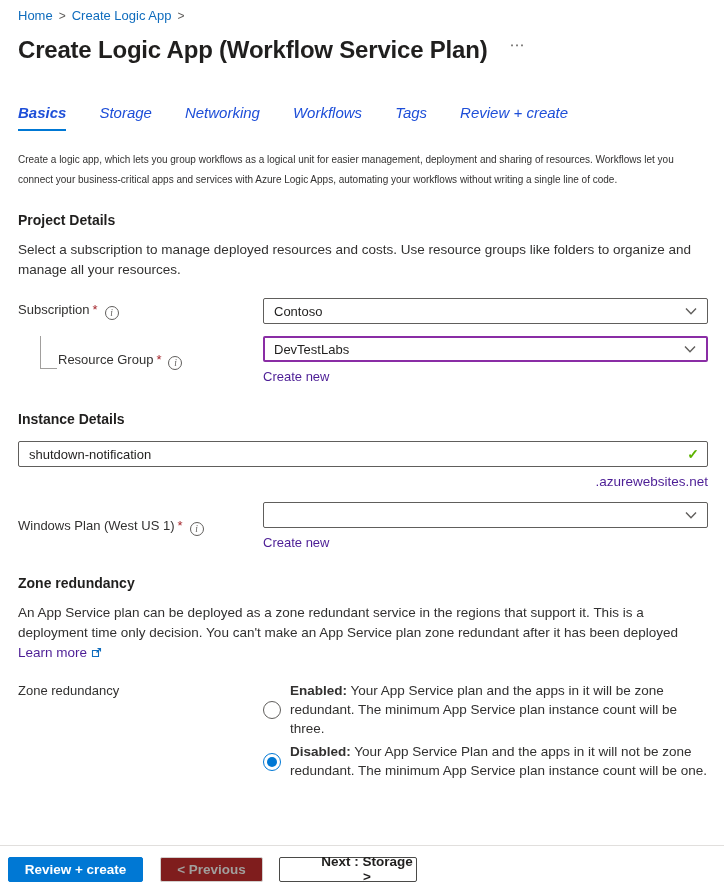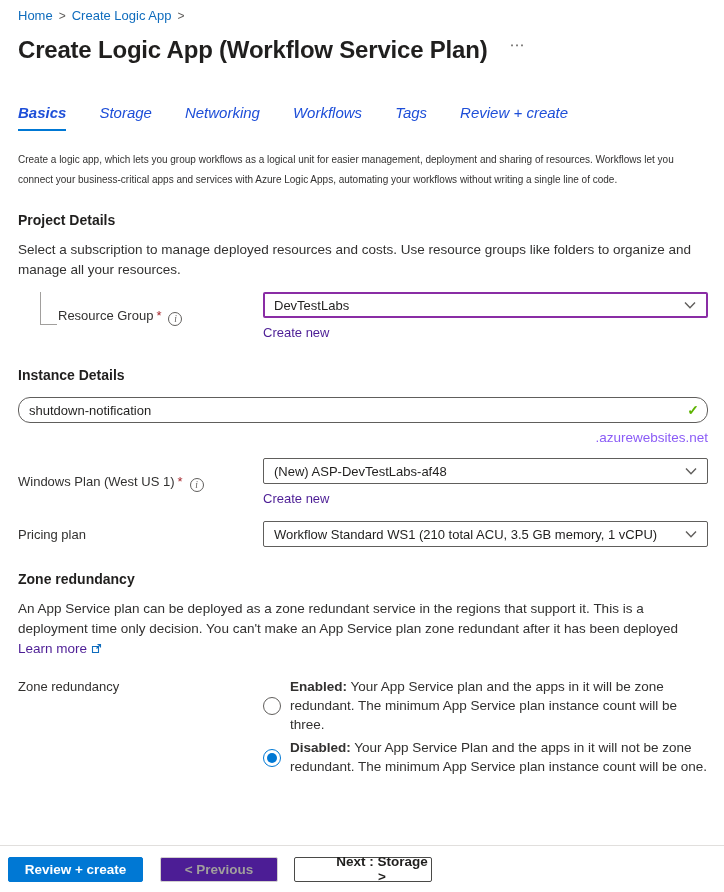--- a/index.html
+++ b/index.html
@@ -38,25 +38,25 @@
   .req { color:#a4262c; margin-left:3px; }
   .info-icon { display:inline-flex; align-items:center; justify-content:center; width:14px; height:14px;
     border:1px solid #605e5c; border-radius:50%; font-size:9.5px; color:#605e5c; margin-left:7px;
     vertical-align:-2px; font-family:"Liberation Serif", serif; font-style:italic; cursor:default; }
 
   .dropdown, .text-input { position:relative; height:26px; border:1px solid #605e5c; border-radius:2px;
     background:#fff; display:flex; align-items:center; padding:0 30px 0 10px; font-size:13px; color:#201f1e; width:100%; }
   .dropdown { cursor:pointer; }
   .dropdown.focused { border:2px solid #8a2da5; padding-left:9px; }
   .chev { position:absolute; right:10px; top:50%; transform:translateY(-50%); }
-  .text-input { font-family:"Liberation Sans", sans-serif; outline:none;border-radius:12px; }
+  .text-input { font-family:"Liberation Sans", sans-serif; outline:none; }
   .valid-check { position:absolute; right:9px; top:50%; transform:translateY(-50%); color:#5db300; font-size:14px; font-weight:bold; }
 
   .create-new { display:inline-block; margin-top:7px; font-size:13px; }
-  .suffix { margin-top:7px; text-align:right; font-size:13.5px; color:#8b5cf6; }
+  .suffix { margin-top:7px; text-align:right; font-size:13.5px; color:#4c1d95; }
 
   
   .connector { position:absolute; left:22px; top:-16px; width:17px; height:33px;
     border-left:1px solid #a19f9d; border-bottom:1px solid #a19f9d; }
   .nested-label { margin-left:40px; }
 
   
   .radio-option { display:flex; align-items:center; margin-bottom:4px; cursor:pointer; }
   .radio { width:18px; height:18px; border:1px solid #605e5c; border-radius:50%; flex-shrink:0;
     margin-right:9px; margin-top:1px; background:#fff; display:flex; align-items:center; justify-content:center; }
@@ -64,21 +64,21 @@
   .radio.checked:after { content:""; width:10px; height:10px; border-radius:50%; background:#0078d4; }
   .option-text { font-size:13.5px; line-height:19px; max-width:425px; }
   .option-text b { font-weight:bold; }
 
   
   .footer { position:absolute; left:0; right:0; bottom:0; height:47px; border-top:1px solid #e1dfdd;
     background:#fff; display:flex; align-items:center; padding-left:8px; }
   .btn { height:25px; font-size:13.5px; font-weight:bold; border-radius:2px; display:inline-flex;
     align-items:center; justify-content:center; cursor:pointer; font-family:"Liberation Sans", sans-serif; }
   .btn-primary { background:#0078d4; color:#fff; border:1px solid #0078d4; width:135px; }
-  .btn-disabled { background:#4c1d95; color:#a19f9d; border:1px solid #d2d0ce; width:118px; margin-left:17px; cursor:default; font-weight:bold; }
+  .btn-disabled { background:#7f1d1d; color:#a19f9d; border:1px solid #d2d0ce; width:103px; margin-left:17px; cursor:default; font-weight:bold; }
   .btn-outline { background:#fff; color:#201f1e; border:1px solid #4a4a48; width:138px; margin-left:16px;padding-left:38px; }
 </style>
 </head>
 <body>
 
 <div class="page">
   <div class="content">
 
     <nav class="breadcrumb">
       <a>Home</a><span class="crumb-sep">&gt;</span><a>Create Logic App</a><span class="crumb-sep">&gt;</span>
@@ -96,20 +96,35 @@
       <div class="tab">Workflows</div>
       <div class="tab">Tags</div>
       <div class="tab">Review + create</div>
     </div>
 
     <p class="intro">Create a logic app, which lets you group workflows as a logical unit for easier management, deployment and sharing of resources. Workflows let you connect your business-critical apps and services with Azure Logic Apps, automating your workflows without writing a single line of code.</p>
 
     <h2 class="section-heading">Project Details</h2>
     <p class="section-desc">Select a subscription to manage deployed resources and costs. Use resource groups like folders to organize and manage all your resources.</p>
 
+    <div class="form-row" style="margin-top:18px;">
+      <div class="label-col">
+        <span>Subscription</span><span class="req">*</span><span class="info-icon">i</span>
+      </div>
+      <div class="field-col">
+        <div class="dropdown">
+          <span>Contoso</span>
+          <span class="chev">
+            <svg width="12" height="8" viewBox="0 0 12 8">
+                <path d="M1 1 L6 6.2 L11 1" stroke="#605e5c" stroke-width="1.4" fill="none"></path>
+              </svg>
+          </span>
+        </div>
+      </div>
+    </div>
 
     <div class="form-row" style="margin-top:12px;">
       <div class="label-col">
         <span class="connector"></span>
         <span class="nested-label"><span>Resource Group</span><span class="req">*</span><span class="info-icon">i</span></span>
       </div>
       <div class="field-col">
         <div class="dropdown focused">
           <span>DevTestLabs</span>
           <span class="chev">
@@ -134,46 +149,30 @@
       </div>
     </div>
 
 
     <div class="form-row" style="margin-top:13px;">
       <div class="label-col">
         <span>Windows Plan (West US 1)</span><span class="req">*</span><span class="info-icon">i</span>
       </div>
       <div class="field-col">
         <div class="dropdown">
-          <span>(New) ASP-DevTestLabs-af48</span>
           <span class="chev">
             <svg width="12" height="8" viewBox="0 0 12 8">
                 <path d="M1 1 L6 6.2 L11 1" stroke="#605e5c" stroke-width="1.4" fill="none"></path>
               </svg>
           </span>
         </div>
         <a class="link create-new">Create new</a>
       </div>
     </div>
 
-    <div class="form-row" style="margin-top:14px;">
-      <div class="label-col">
-        <span>Pricing plan</span>
-      </div>
-      <div class="field-col">
-        <div class="dropdown">
-          <span>Workflow Standard WS1 (210 total ACU, 3.5 GB memory, 1 vCPU)</span>
-          <span class="chev">
-            <svg width="12" height="8" viewBox="0 0 12 8">
-                <path d="M1 1 L6 6.2 L11 1" stroke="#605e5c" stroke-width="1.4" fill="none"></path>
-              </svg>
-          </span>
-        </div>
-      </div>
-    </div>
 
     <h2 class="section-heading" style="margin-top:24px;">Zone redundancy</h2>
     <p class="section-desc"><span>An App Service plan can be deployed as a zone redundant service in the regions that support it. This is a deployment time only decision. You can't make an App Service plan zone redundant after it has been deployed</span> <a class="link"><span>Learn more</span> <svg width="11" height="11" viewBox="0 0 11 11" style="vertical-align:-1px;">
             <path d="M1.5 3.5 H7.5 V9.5 H1.5 Z" fill="none" stroke="#0f6cbd" stroke-width="1.1"></path>
             <path d="M5.5 5.5 L9.5 1.5 M6.5 1.5 H9.5 V4.5" fill="none" stroke="#0f6cbd" stroke-width="1.1"></path>
           </svg></a></p>
 
     <div class="form-row align-top" style="margin-top:18px;">
       <div class="label-col" style="padding-top:2px;">
         <span>Zone redundancy</span>

